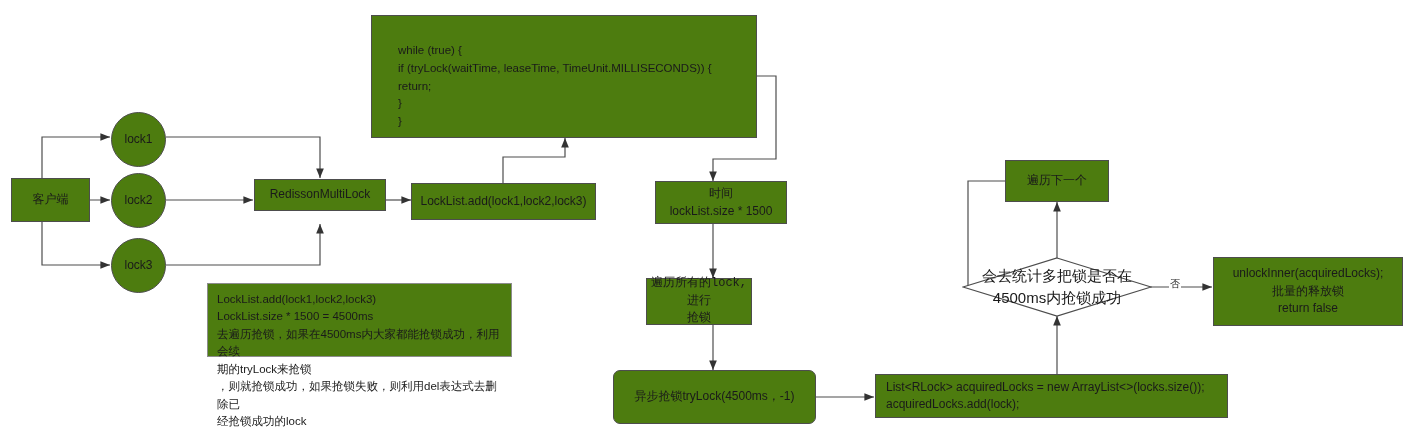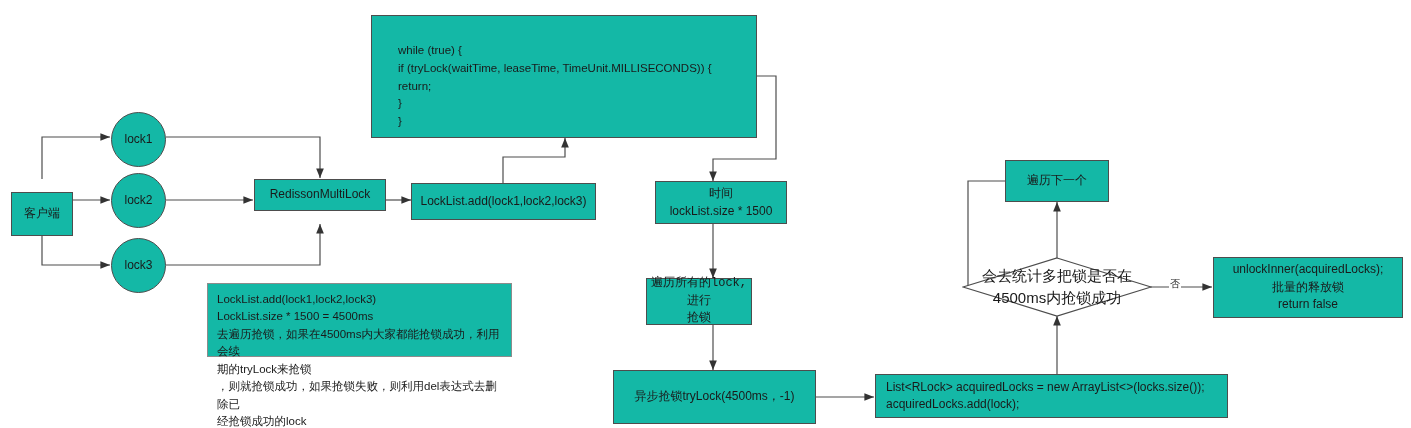--- a/index.html
+++ b/index.html
@@ -24,21 +24,21 @@
     pointer-events: none;
   }
   .node {
     position: absolute;
     box-sizing: border-box;
     display: flex;
     align-items: center;
     justify-content: center;
     text-align: center;
     color: #1a1a1a;
-    background: #14b8a6;
+    background: #4d7c0f;
     border: 1px solid #4d4d4d;
     font-size: 12px;
     line-height: 1.45;
     white-space: pre-line;
     z-index: 2;
   }
   .node.circle {
     border-radius: 50%;
   }
   .node.plain {
@@ -138,21 +138,21 @@
       <path d="M1057,374 L1057,316" marker-end="url(#arrow)"></path>
 
       <path d="M1057,258 L1057,202" marker-end="url(#arrow)"></path>
 
       <path d="M1005,181 L968,181 L968,287 L995,287" marker-end="url(#arrow)"></path>
 
       <path d="M1119,287 L1212,287" marker-end="url(#arrow)"></path>
     </g>
   </svg>
 
-  <div class="node" style="left:11px; top:192px; width:62px; height:44px;">客户端</div>
+  <div class="node" style="left:11px; top:178px; width:79px; height:44px;">客户端</div>
 
   <div class="node circle" style="left:111px; top:112px; width:55px; height:55px;">lock1</div>
 
   <div class="node circle" style="left:111px; top:173px; width:55px; height:55px;">lock2</div>
 
   <div class="node circle" style="left:111px; top:238px; width:55px; height:55px;">lock3</div>
 
   <div class="node" style="left:254px; top:179px; width:132px; height:32px;">RedissonMultiLock</div>
 
   <div class="node" style="left:411px; top:183px; width:185px; height:37px;">LockList.add(lock1,lock2,lock3)</div>
@@ -169,34 +169,34 @@
         return;
      }
  }</div>
 
   <div class="node" style="left:655px; top:181px; width:132px; height:43px;">时间
 lockList.size * 1500</div>
 
   <div class="node" style="left:646px; top:278px; width:106px; height:47px;font-family:Liberation Mono, monospace;">遍历所有的lock,进行
 抢锁</div>
 
-  <div class="node" style="left:613px; top:370px; width:203px; height:54px;">异步抢锁tryLock(4500ms，-1)</div>
+  <div class="node" style="left:613px; top:370px; width:203px; height:54px;border-radius:7px;">异步抢锁tryLock(4500ms，-1)</div>
 
   <div class="node leftcode" style="left:875px; top:374px; width:353px; height:44px;">List&lt;RLock&gt; acquiredLocks = new ArrayList&lt;&gt;(locks.size());
  acquiredLocks.add(lock);</div>
 
   <div class="node" style="left:1005px; top:160px; width:104px; height:42px;">遍历下一个</div>
 
   <div class="diamond-wrap" style="left:962px; top:257px; width:190px; height:60px;">
     <svg width="190" height="60" viewBox="0 0 190 60">
       <polygon points="95,1 189,30 95,59 1,30" fill="#ffffff" stroke="#4d4d4d" stroke-width="1.2"></polygon>
     </svg>
     <div class="diamond-label">会去统计多把锁是否在
 4500ms内抢锁成功</div>
   </div>
 
   <div class="edge-label" style="left:1169px; top:277px;">否</div>
 
-  <div class="node" style="left:1213px; top:257px; width:190px; height:61px;">unlockInner(acquiredLocks);
+  <div class="node" style="left:1213px; top:257px; width:190px; height:69px;">unlockInner(acquiredLocks);
 批量的释放锁
 return false</div>
 
 </div>
 
 </body></html>

